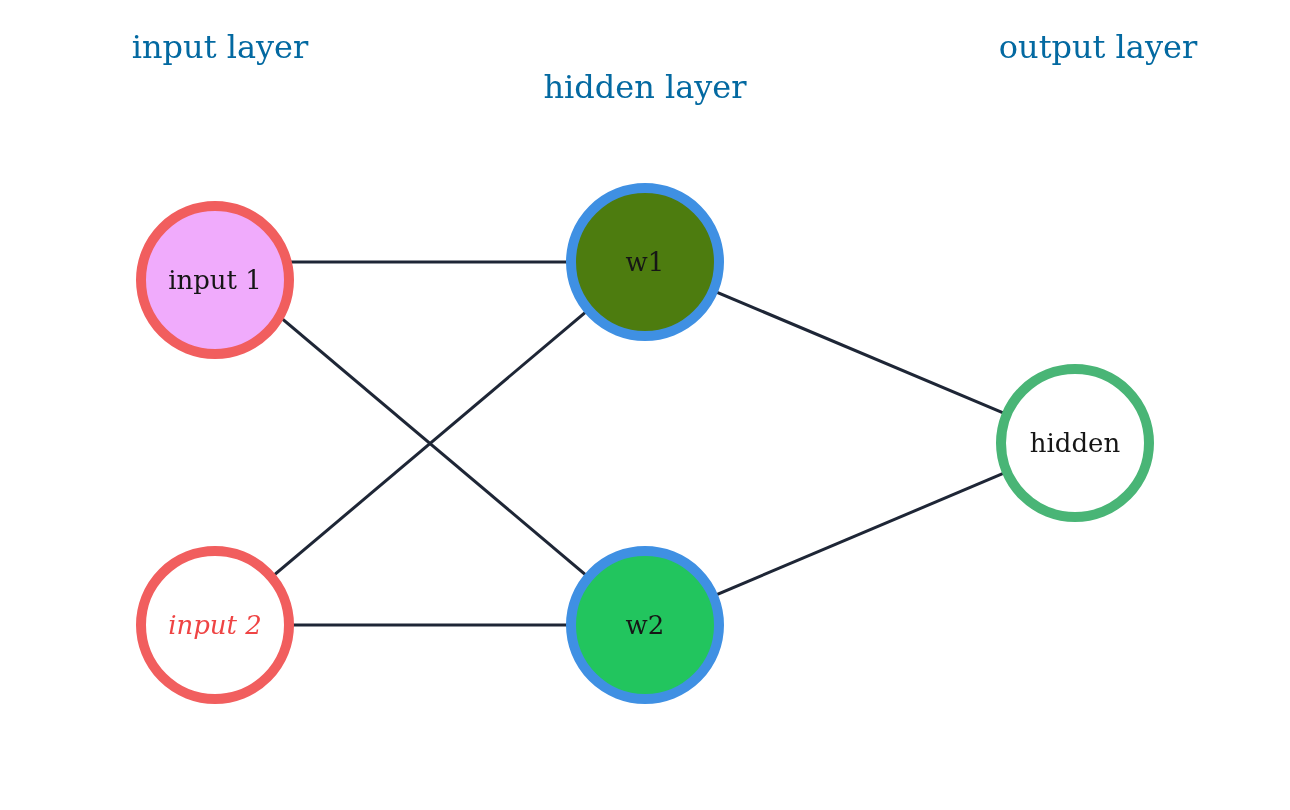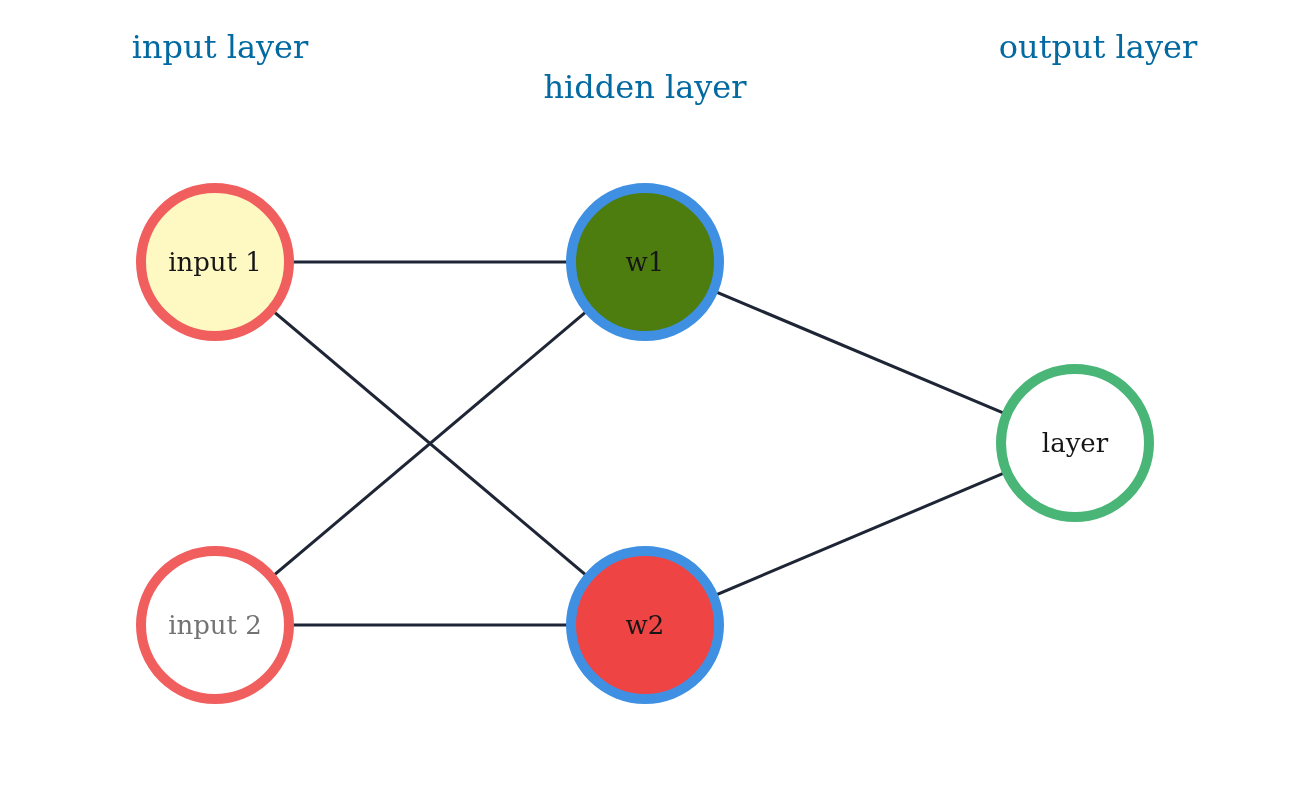--- a/index.html
+++ b/index.html
@@ -63,29 +63,29 @@
 
   <svg id="edges" class="edges" width="1290" height="810">
       <line x1="215" y1="262" x2="645" y2="262" stroke="#1e2636" stroke-width="3"></line>
       <line x1="215" y1="262" x2="645" y2="625" stroke="#1e2636" stroke-width="3"></line>
       <line x1="215" y1="625" x2="645" y2="262" stroke="#1e2636" stroke-width="3"></line>
       <line x1="215" y1="625" x2="645" y2="625" stroke="#1e2636" stroke-width="3"></line>
       <line x1="645" y1="262" x2="1075" y2="443" stroke="#1e2636" stroke-width="3"></line>
       <line x1="645" y1="625" x2="1075" y2="443" stroke="#1e2636" stroke-width="3"></line>
     </svg>
 
-  <div class="node" style="width: 158px; height: 158px; left: 136px; top: 183px; border-color: rgb(241, 94, 94); border-width: 10px; background: #fef9c3;">
+  <div class="node" style="width: 158px; height: 158px; left: 136px; top: 201px; border-color: rgb(241, 94, 94); border-width: 10px; background: #f0abfc;">
     <span class="node-label" style="color: rgb(22, 22, 22);">input 1</span>
   </div>
   <div class="node" style="width: 158px; height: 158px; left: 136px; top: 546px; border-color: rgb(241, 94, 94); border-width: 10px; background: rgb(255, 255, 255);">
-    <span class="node-label" style="color: #737373;">input 2</span>
+    <span class="node-label" style="color: #ef4444; font-style: italic;">input 2</span>
   </div>
   <div class="node" style="width: 158px; height: 158px; left: 566px; top: 183px; border-color: rgb(63, 144, 227); border-width: 10px; background: #4d7c0f;">
     <span class="node-label" style="color: rgb(22, 22, 22);">w1</span>
   </div>
-  <div class="node" style="width: 158px; height: 158px; left: 566px; top: 546px; border-color: rgb(63, 144, 227); border-width: 10px; background: #ef4444;">
+  <div class="node" style="width: 158px; height: 158px; left: 566px; top: 546px; border-color: rgb(63, 144, 227); border-width: 10px; background: #22c55e;">
     <span class="node-label" style="color: rgb(22, 22, 22);">w2</span>
   </div>
   <div class="node" style="width: 158px; height: 158px; left: 996px; top: 364px; border-color: rgb(73, 181, 118); border-width: 10px; background: rgb(255, 255, 255);">
-    <span class="node-label" style="color: rgb(22, 22, 22);">layer</span>
+    <span class="node-label" style="color: rgb(22, 22, 22);">hidden</span>
   </div>
 
 </div>
 
 </body></html>

